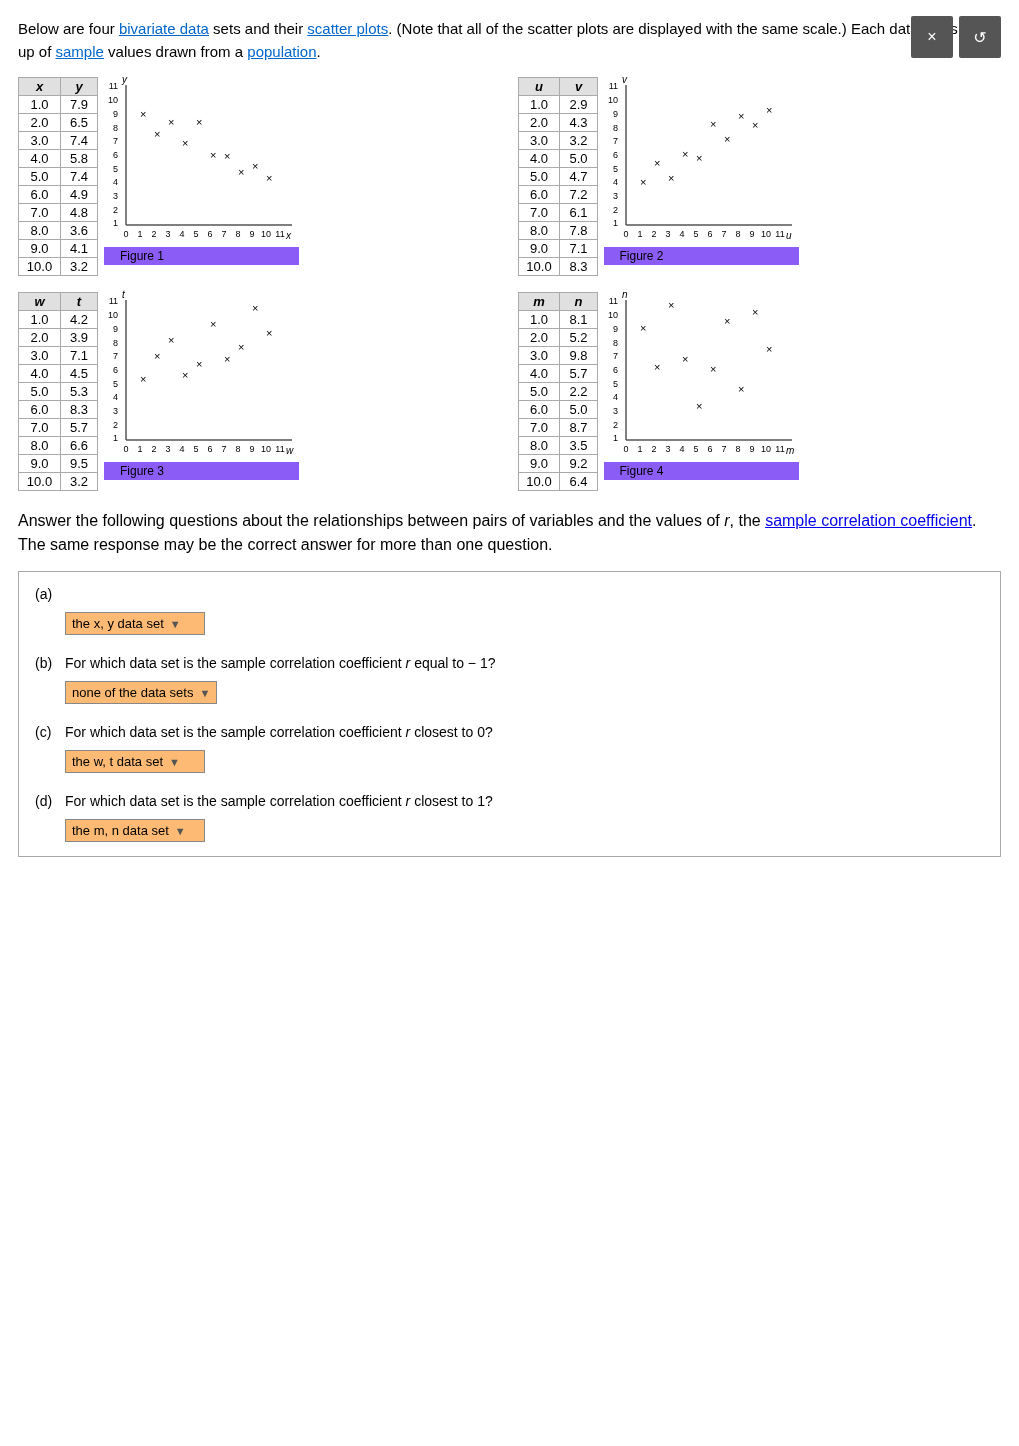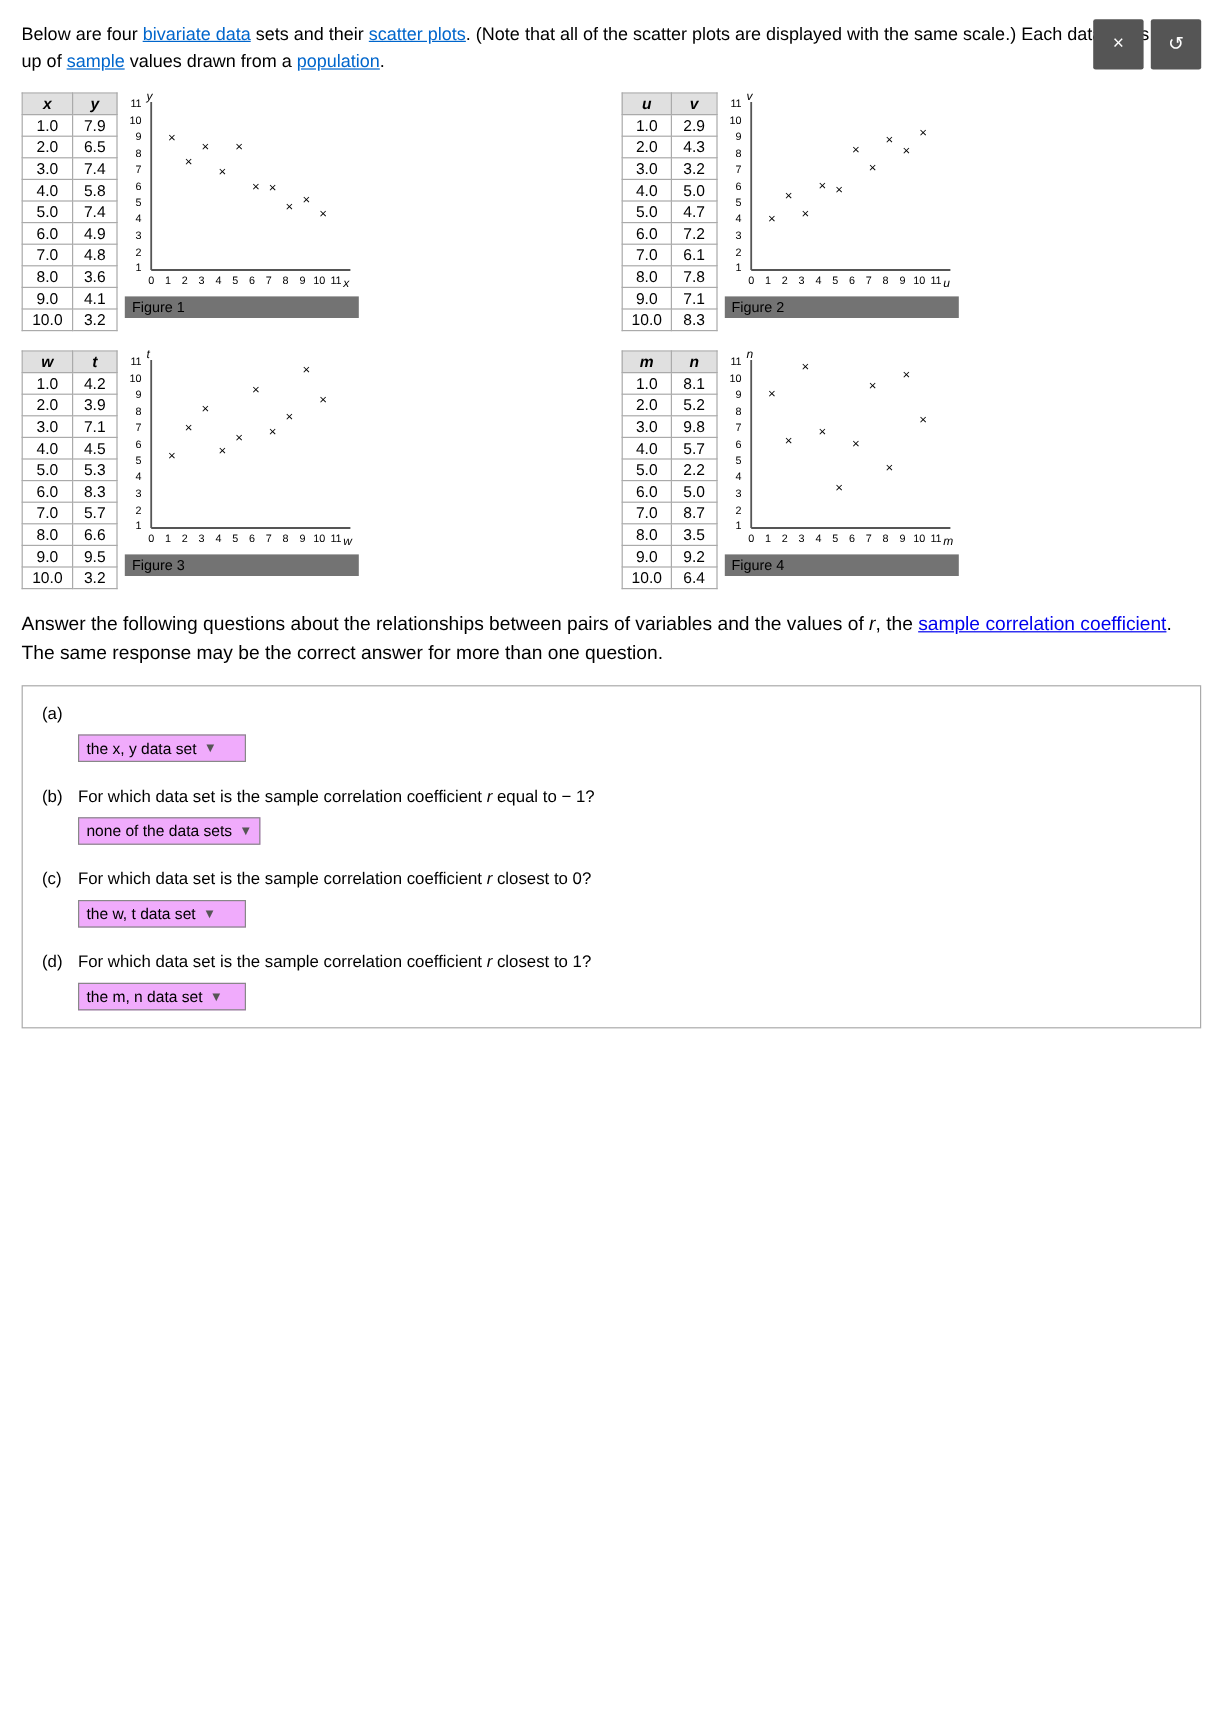--- a/index.html
+++ b/index.html
@@ -31,22 +31,22 @@
       min-width: 32px;
     }
     .data-table th {
       background: #e0e0e0;
       font-style: italic;
       font-weight: bold;
     }
     .figure-label {
       font-size: 12px;
       margin-top: 2px;
-      background: #737373;
-      padding: 2px 6px;
+      background: #8b5cf6;
+      padding: 2px 16px;
       display: inline-block;
       width: 100%;
     }
     .answer-section {
       margin-top: 18px;
     }
     .questions-box {
       border: 1px solid #aaa;
       padding: 14px 16px;
       font-size: 14px;
@@ -68,21 +68,21 @@
       min-width: 22px;
     }
     .dropdown-select {
       border: 1px solid #888;
       padding: 3px 6px;
       font-size: 13px;
       display: inline-flex;
       align-items: center;
       gap: 6px;
       cursor: pointer;
-      background: #f0abfc;
+      background: #fdba74;
       min-width: 140px;
       margin-top: 4px;
       margin-left: 30px;
     }
     .dropdown-arrow {
       font-size: 11px;
       color: #555;
     }
     .action-btn {
       width: 42px;

